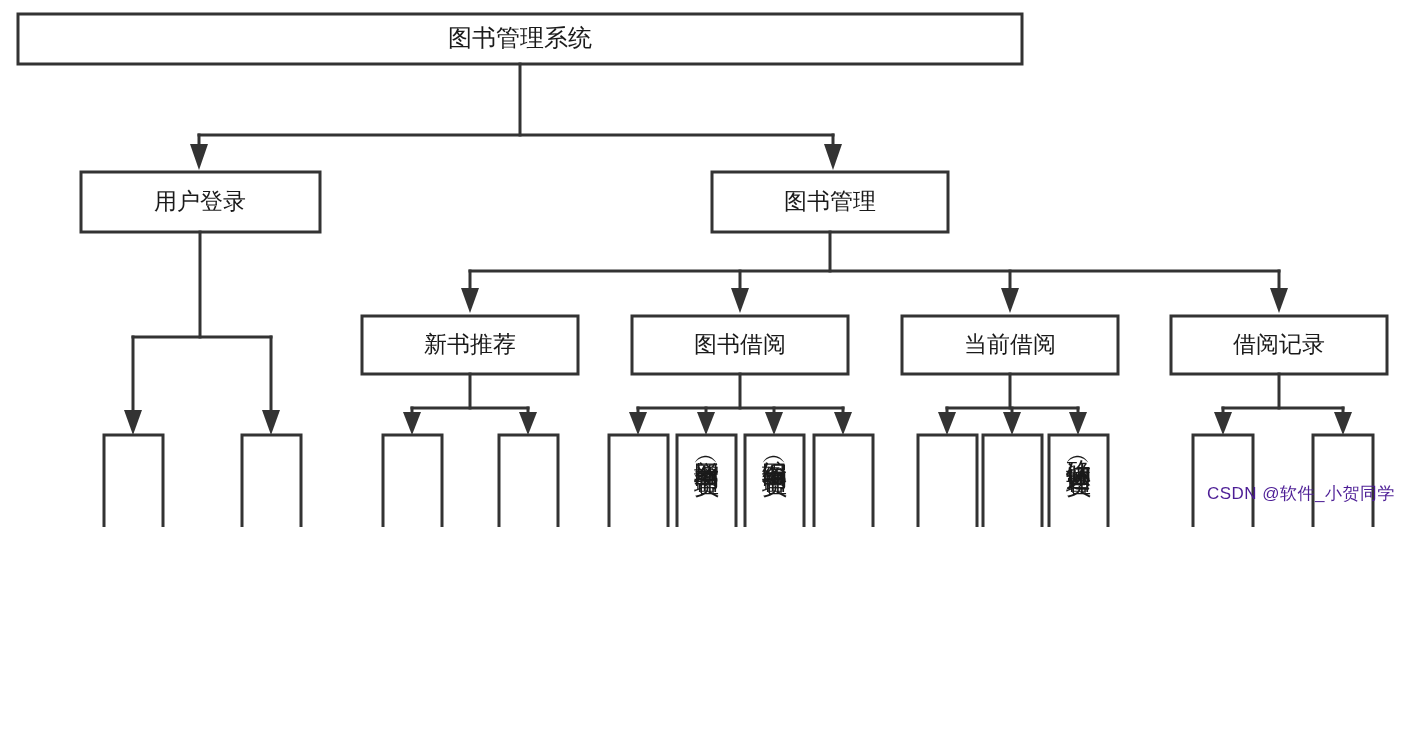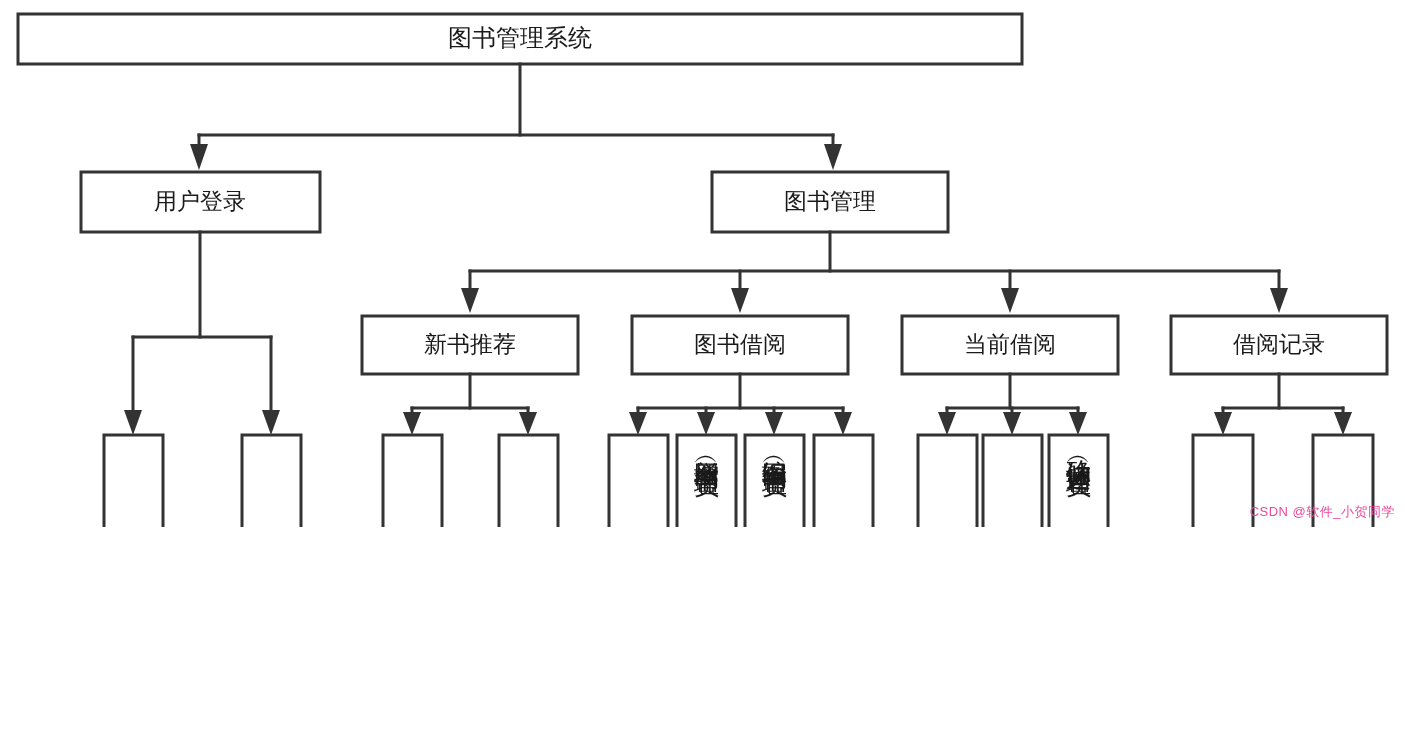--- a/index.html
+++ b/index.html
@@ -65,24 +65,24 @@
     font-family: "Liberation Sans", "DejaVu Sans", sans-serif;
     font-size: 25px;
     line-height: 1.08;
     letter-spacing: 2px;
     color: #1a1a1a;
     white-space: nowrap;
   }
   .watermark {
     position: absolute;
     right: 10px;
-    bottom: 6px;
-    font-family: "Liberation Sans", "DejaVu Sans", sans-serif;
-    font-size: 13px;
-    color: #ec4899;
+    bottom: 22px;
+    font-family: "Liberation Sans", "DejaVu Sans", sans-serif;
+    font-size: 17px;
+    color: #4c1d95;
     letter-spacing: 0.5px;
     user-select: none;
   }
 </style>
 </head>
 <body>
 
 <div id="diagram-root">
 
   <svg class="diagram-canvas" viewBox="0 0 1405 747" xmlns="http://www.w3.org/2000/svg">

